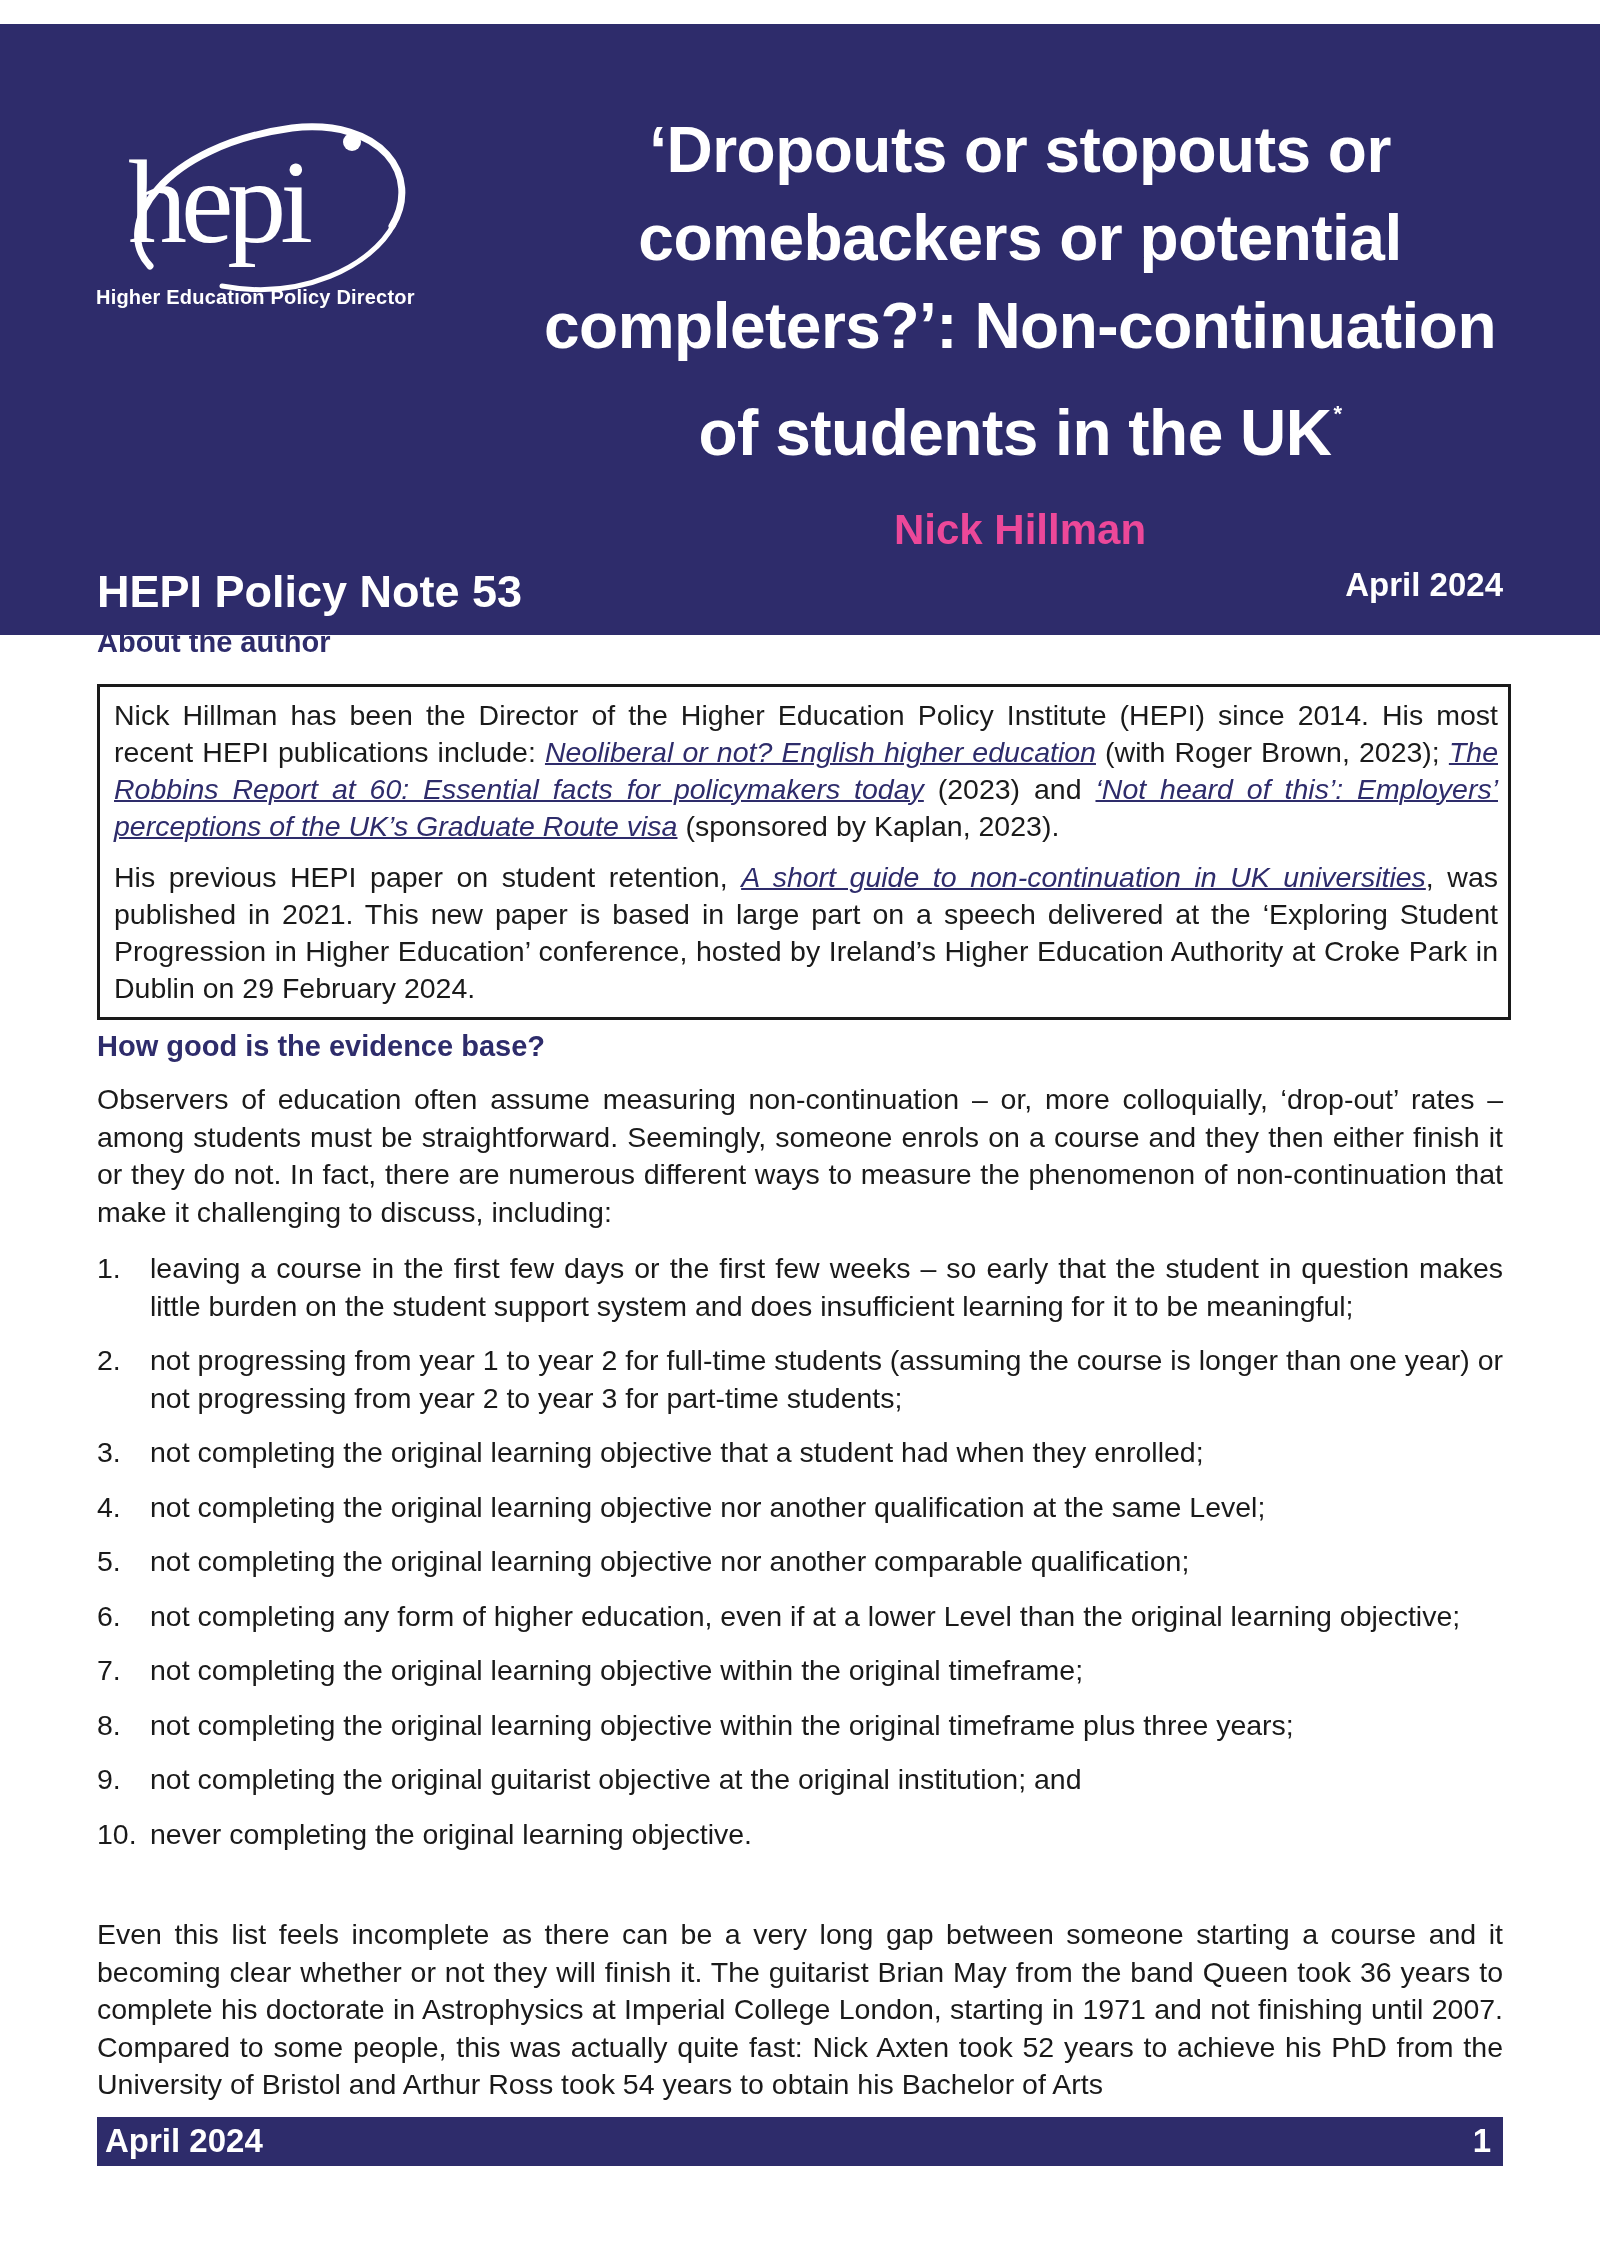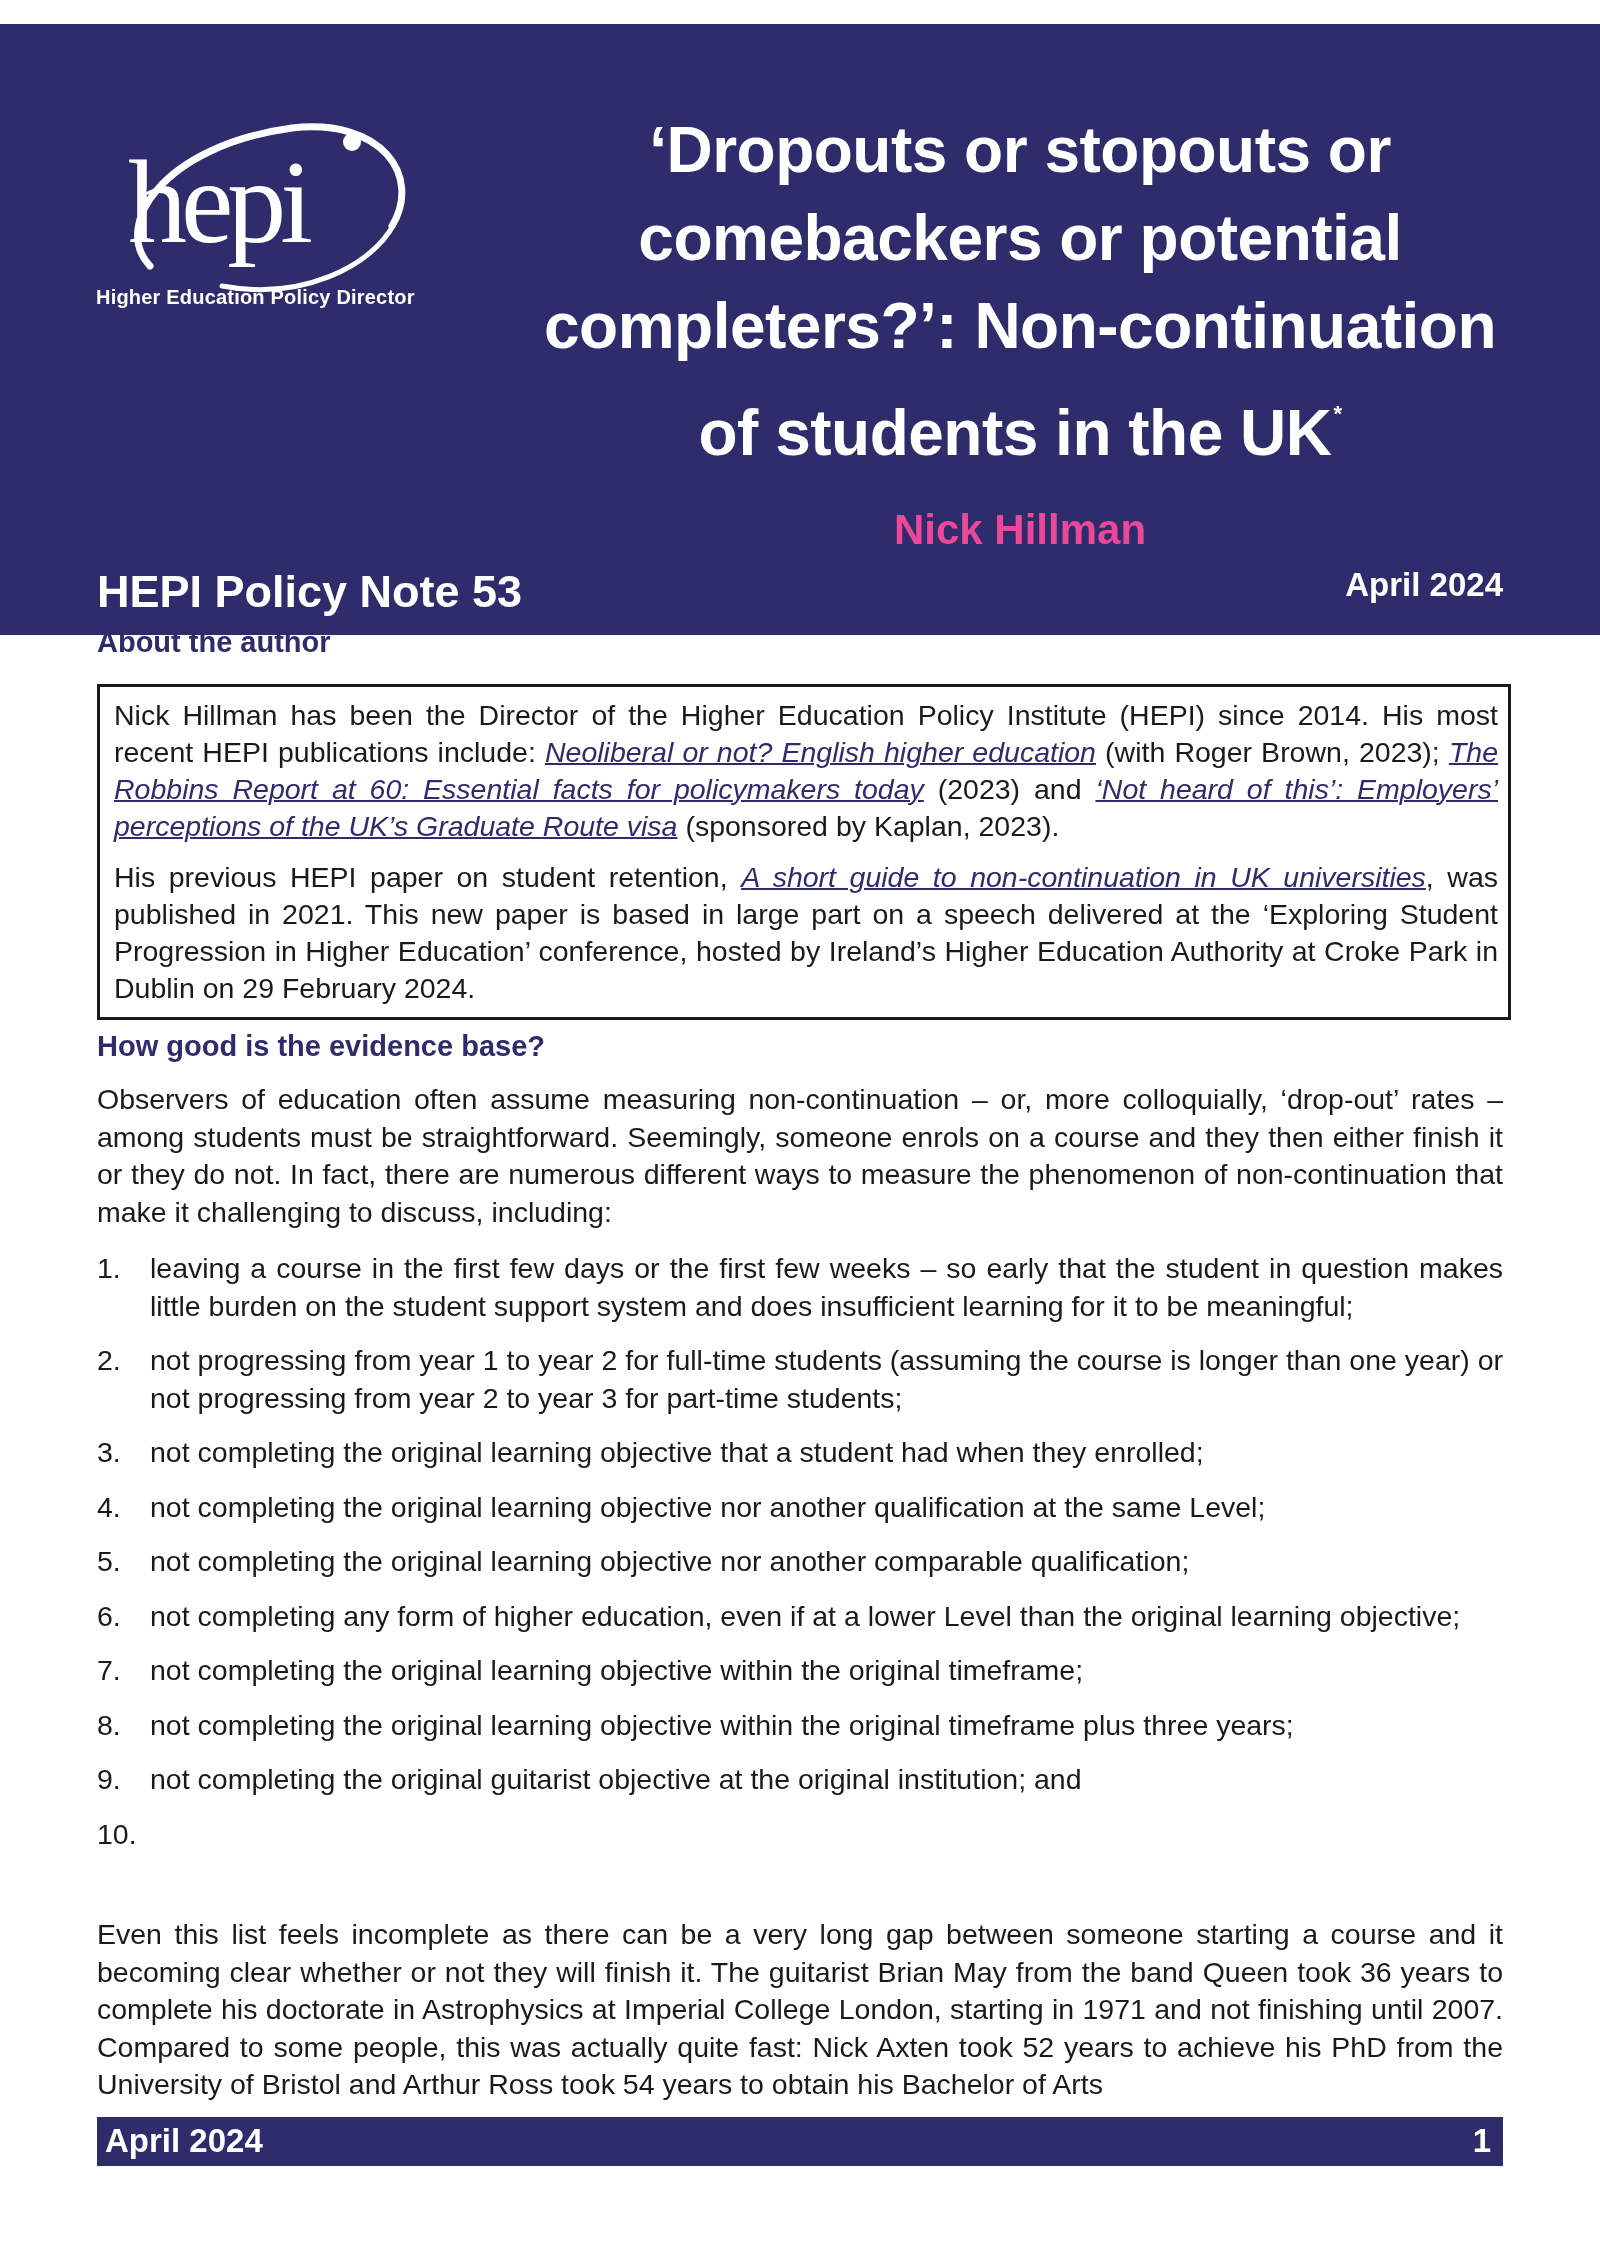--- a/index.html
+++ b/index.html
@@ -78,21 +78,21 @@
 <ol class="list">
   <li><span class="num">1.</span><span>leaving a course in the first few days or the first few weeks – so early that the student in question makes little burden on the student support system and does insufficient learning for it to be meaningful;</span></li>
   <li><span class="num">2.</span><span>not progressing from year 1 to year 2 for full-time students (assuming the course is longer than one year) or not progressing from year 2 to year 3 for part-time students;</span></li>
   <li><span class="num">3.</span><span>not completing the original learning objective that a student had when they enrolled;</span></li>
   <li><span class="num">4.</span><span>not completing the original learning objective nor another qualification at the same Level;</span></li>
   <li><span class="num">5.</span><span>not completing the original learning objective nor another comparable qualification;</span></li>
   <li><span class="num">6.</span><span>not completing any form of higher education, even if at a lower Level than the original learning objective;</span></li>
   <li><span class="num">7.</span><span>not completing the original learning objective within the original timeframe;</span></li>
   <li><span class="num">8.</span><span>not completing the original learning objective within the original timeframe plus three years;</span></li>
   <li><span class="num">9.</span><span>not completing the original guitarist objective at the original institution; and</span></li>
-  <li><span class="num">10.</span></li>
+  <li><span class="num">10.</span><span>never completing the original learning objective.</span></li>
 </ol>
 
 <p class="para" style="top:1916px;">Even this list feels incomplete as there can be a very long gap between someone starting a course and it becoming clear whether or not they will finish it. The guitarist Brian May from the band Queen took 36 years to complete his doctorate in Astrophysics at Imperial College London, starting in 1971 and not finishing until 2007. Compared to some people, this was actually quite fast: Nick Axten took 52 years to achieve his PhD from the University of Bristol and Arthur Ross took 54 years to obtain his Bachelor of Arts</p>
 
 <div class="footer-bar">
   <span class="footer-date">April 2024</span>
   <span class="footer-page">1</span>
 </div>
 
 </body></html>

